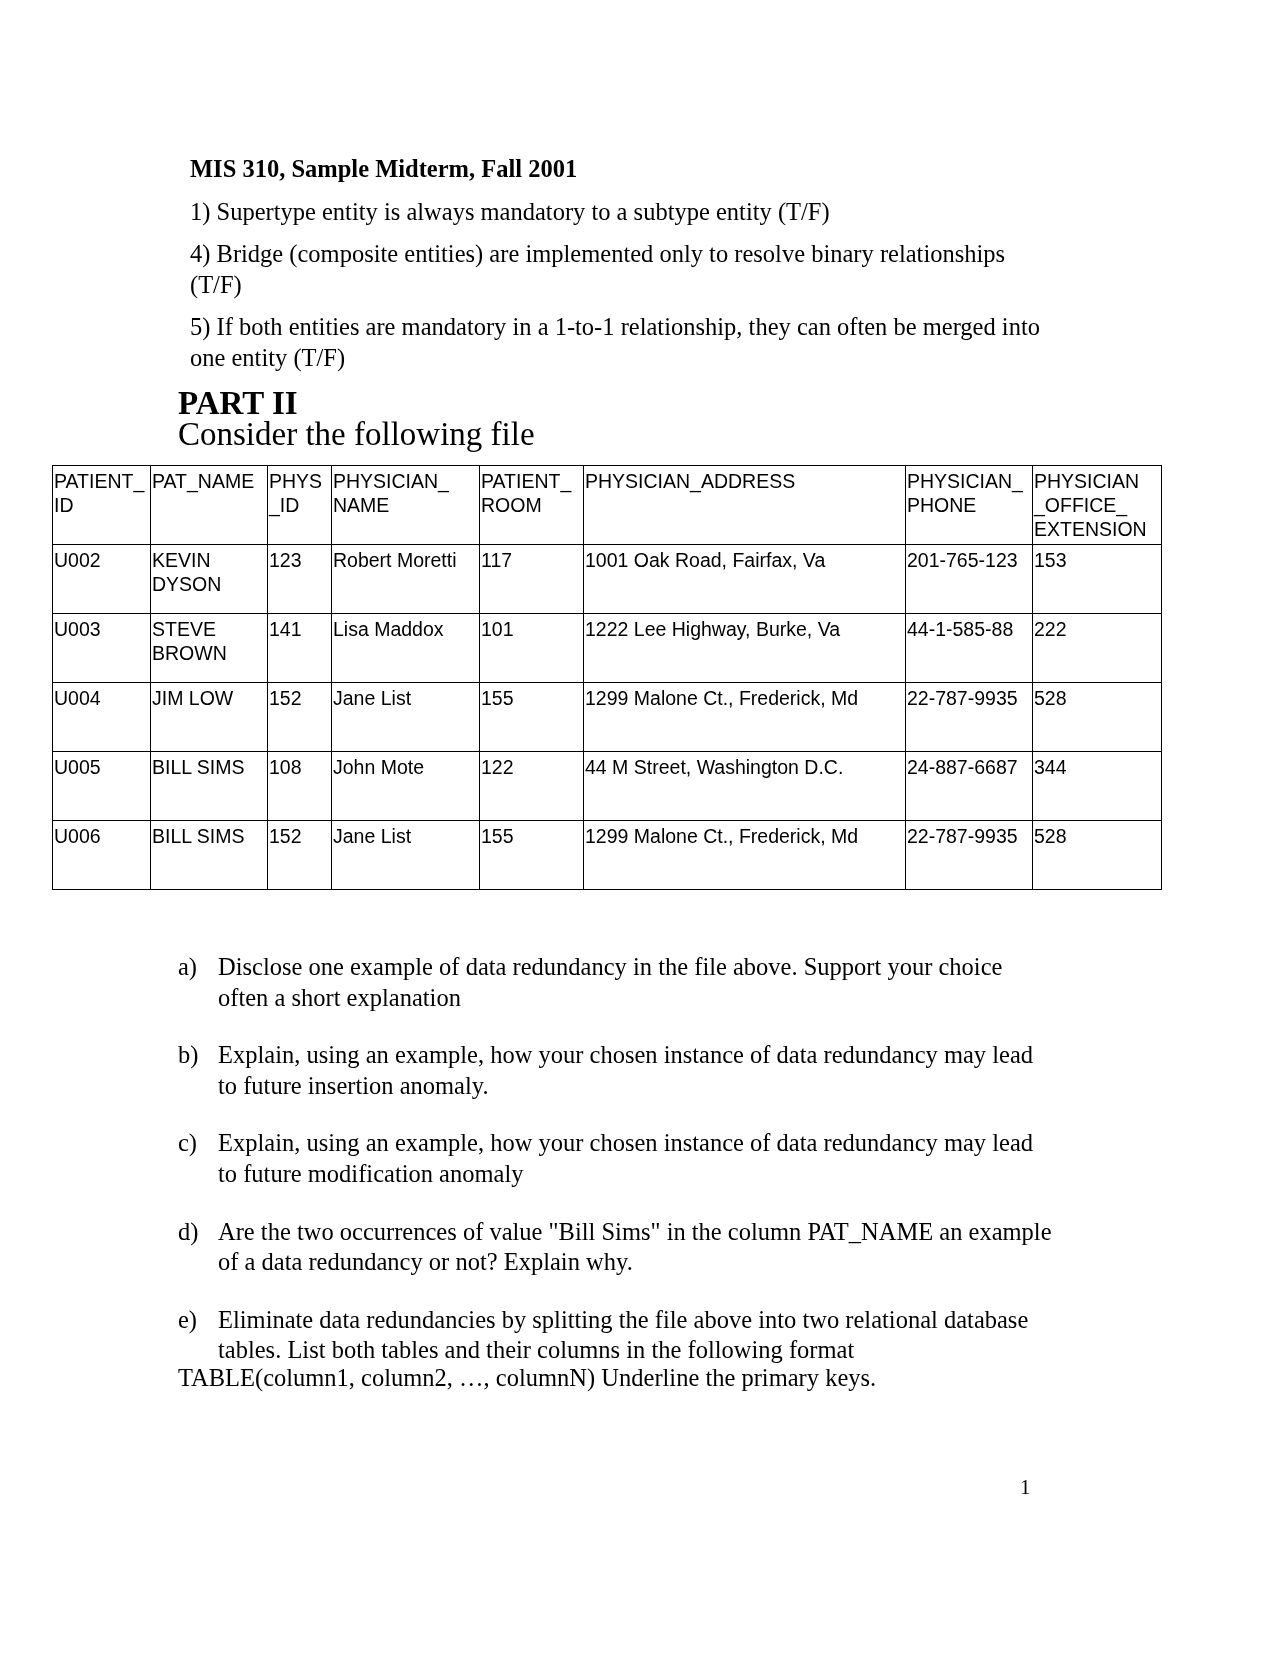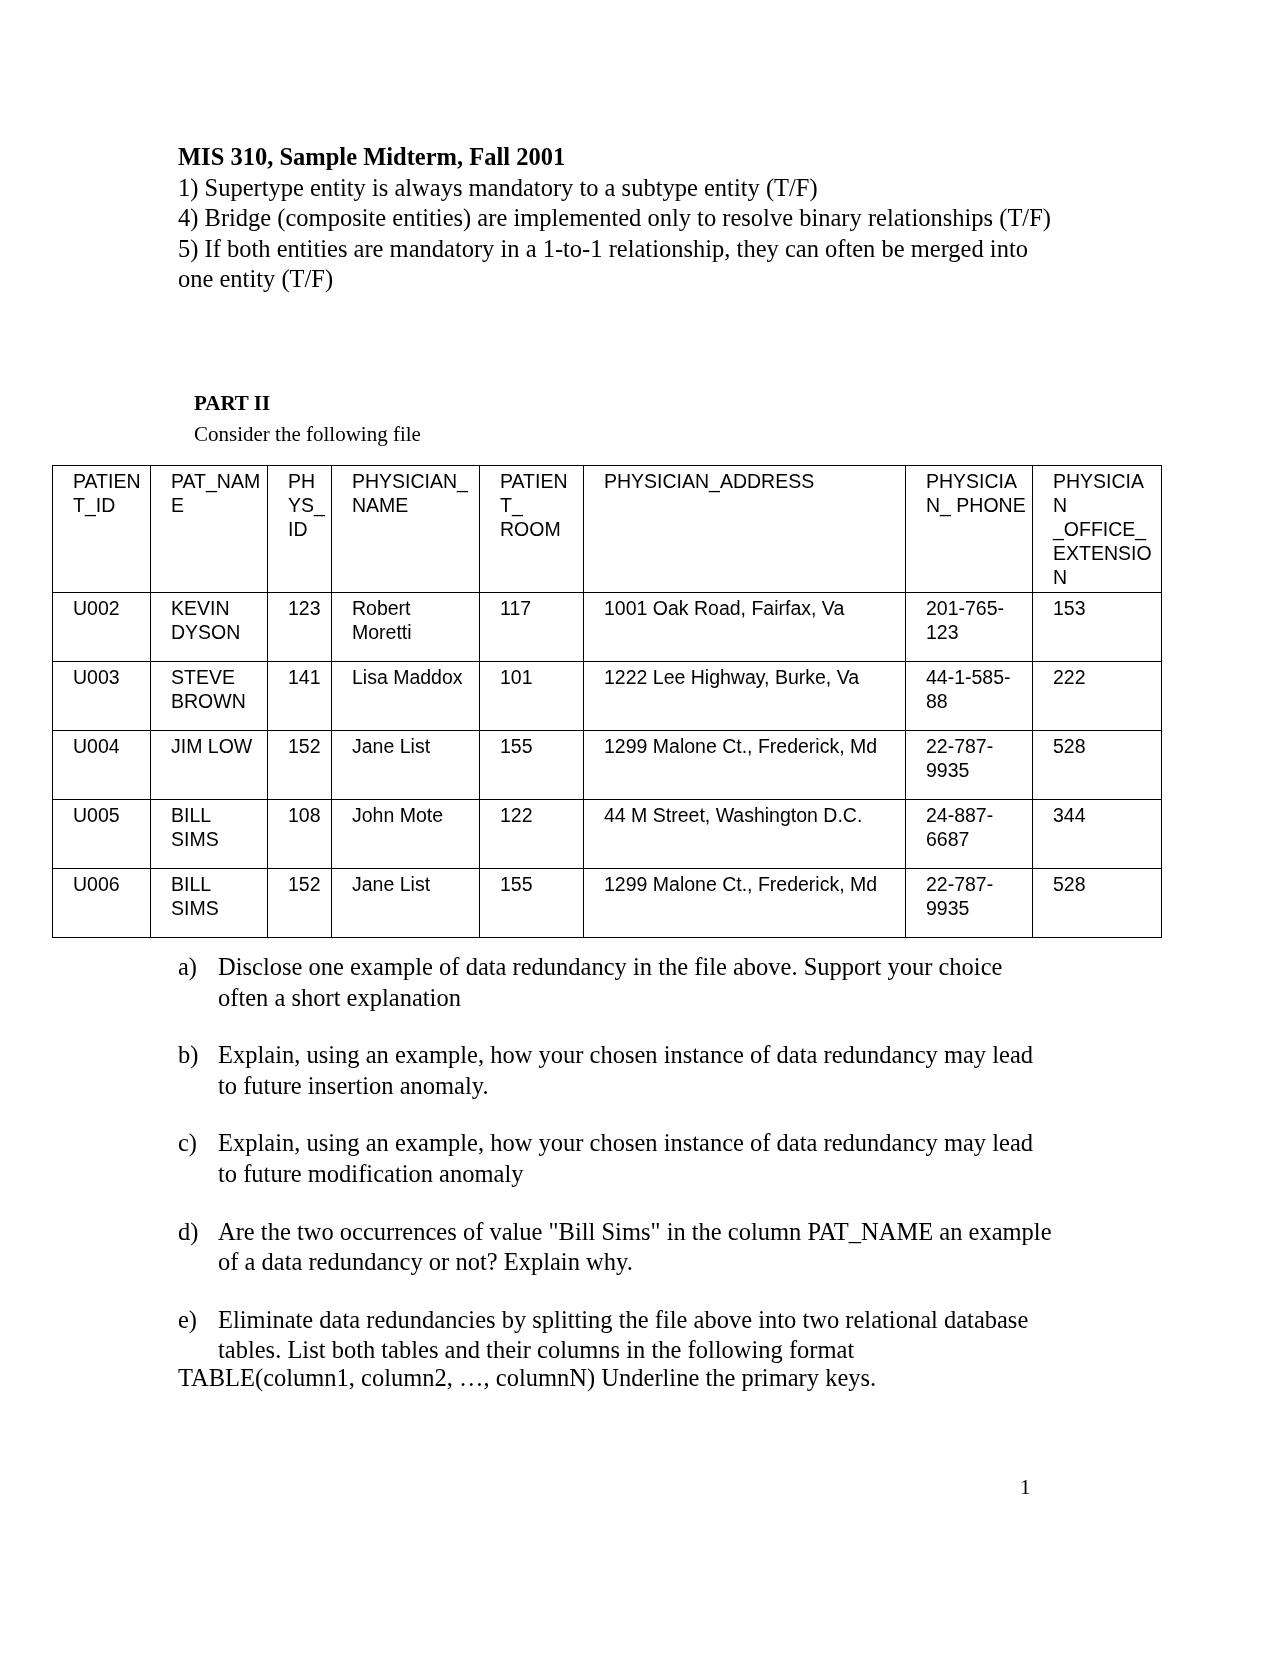--- a/index.html
+++ b/index.html
@@ -29,29 +29,29 @@
     left: 178px;
     top: 142px;
     width: 880px;
     font-size: 24.5px;
     line-height: 30.6px;
   }
   .intro .bold {
     font-weight: bold;
   }
   .intro p {
-    margin: 0;
+    margin: 12px;
   }
 
   .part2 {
     position: absolute;
-    left: 194px;
+    left: 178px;
     top: 388px;
     width: 880px;
-    font-size: 21px;
+    font-size: 33px;
     line-height: 30.6px;
   }
   .part2 p { margin: 0; }
   .part2 .bold { font-weight: bold; }
 
   
   .file-table-wrap {
     position: absolute;
     left: 52px;
     top: 465px;
@@ -62,21 +62,21 @@
     table-layout: fixed;
     width: 1109px;
     font-family: "Liberation Sans", "DejaVu Sans", sans-serif;
     font-size: 19.5px;
     line-height: 24px;
   }
   table.file-table th,
   table.file-table td {
     border: 1.6px solid #000000;
     vertical-align: top;
-    padding: 3px 5px 3px 20px;
+    padding: 3px 5px 3px 1px;
     font-weight: normal;
     text-align: left;
     word-wrap: break-word;
     overflow-wrap: break-word;
   }
   table.file-table thead th {
     height: 66px;
   }
   table.file-table tbody td {
     height: 62px;

